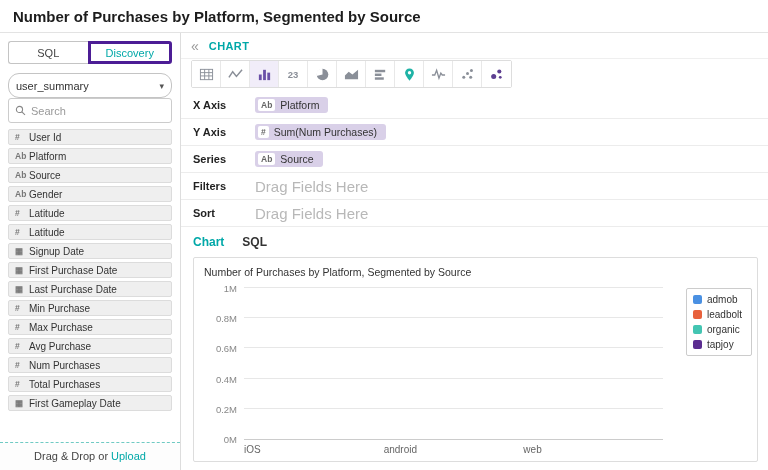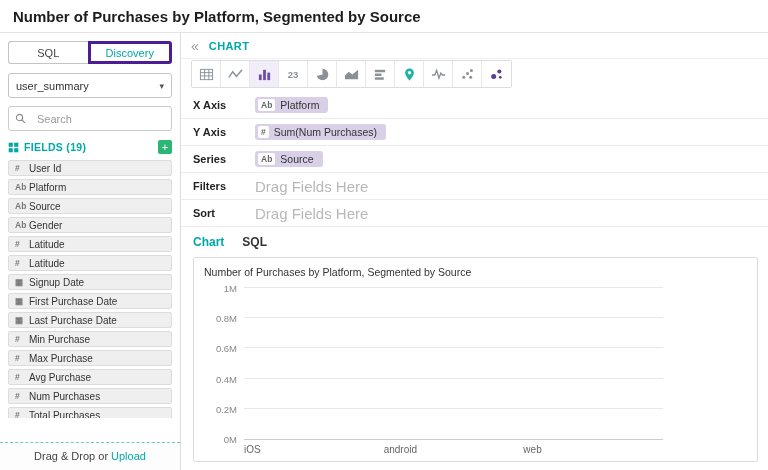--- a/index.html
+++ b/index.html
@@ -7,23 +7,23 @@
   body{font-family:"Liberation Sans",sans-serif;background:#fff;overflow:hidden;color:#333}
   header{height:33px;display:flex;align-items:center;padding:0 13px;border-bottom:1px solid #e3e3e3;background:#fff}
   h1{font-size:15px;font-weight:bold;color:#1d1d1d}
   .app{display:flex;height:437px}
   
   aside{width:181px;border-right:1px solid #ddd;display:flex;flex-direction:column;padding:8px 8px 0;background:#fff}
   .side-tabs{display:flex}
   .side-tabs button{flex:1;height:23px;font-size:11px;background:#fff;border:1px solid #c4c4c4;color:#444;cursor:pointer;font-family:inherit}
   .side-tabs button:first-child{border-radius:3px 0 0 3px;border-right:none}
   .side-tabs button.active{border:3px solid #4c1d95;color:#00a8a8;border-radius:0 3px 3px 0}
-  .dataset{margin-top:9px;height:25px;border:1px solid #c4c4c4;border-radius:3px;display:flex;align-items:center;justify-content:space-between;padding:0 7px;font-size:11px;cursor:pointer;background:#fff}
+  .dataset{margin-top:9px;height:25px;border:1px solid #c4c4c4;border-radius:11px;display:flex;align-items:center;justify-content:space-between;padding:0 7px;font-size:11px;cursor:pointer;background:#fff}
   .caret{color:#555;font-size:9px}
-  .search{margin-top:8px;height:25px;border:1px solid #ccc;border-radius:3px;display:flex;align-items:center;padding:0 6px;gap:11px;background:#fff}
+  .search{height:25px;border:1px solid #ccc;border-radius:3px;display:flex;align-items:center;padding:0 6px;gap:5px;background:#fff}
   .search svg{width:11px;height:11px;flex:none;color:#888}
   .search input{border:none;outline:none;font-size:11px;flex:1;font-family:inherit;color:#333;min-width:0;background:transparent}
   .search input::placeholder{color:#999}
   .fields-head{margin-top:9px;display:flex;align-items:center;gap:5px}
   .fields-head svg{width:11px;height:11px;color:#00a8a8}
   .fields-title{color:#00a8a8;font-size:10.5px;font-weight:bold;letter-spacing:.3px}
   .add{margin-left:auto;width:14px;height:14px;background:#2bb673;color:#fff;border:none;border-radius:2px;font-size:11px;line-height:12px;cursor:pointer;padding:0;font-family:inherit}
   .field-list{margin-top:6px;display:flex;flex-direction:column;gap:3px;flex:1;overflow:hidden}
   .field-chip{flex:none;height:16px;background:#efefef;border:1px solid #dcdcdc;border-radius:2px;display:flex;align-items:center;padding:0 6px;font-size:10px;color:#333;cursor:grab;white-space:nowrap}
   .field-type{font-size:8.5px;font-weight:bold;color:#777;width:14px;flex:none}
@@ -86,32 +86,20 @@
       <span>user_summary</span>
       <span class="caret">▾</span>
     </div>
     <div class="search">
       <svg viewBox="0 0 16 16">
           <circle cx="6.5" cy="6.5" r="4.5" fill="none" stroke="currentColor" stroke-width="1.6"></circle>
           <line x1="10" y1="10" x2="14.5" y2="14.5" stroke="currentColor" stroke-width="1.6"></line>
         </svg>
       <input placeholder="Search" style="">
     </div>
-    <div class="fields-head">
-      <svg viewBox="0 0 16 16">
-          <g fill="currentColor">
-            <rect x="1" y="1" width="6" height="6"></rect>
-            <rect x="9" y="1" width="6" height="6"></rect>
-            <rect x="1" y="9" width="6" height="6"></rect>
-            <rect x="9" y="9" width="6" height="6"></rect>
-          </g>
-        </svg>
-      <span class="fields-title"><span>FIELDS</span> <span>(19)</span></span>
-      <button class="add">+</button>
-    </div>
     <div class="field-list">
         <div class="field-chip">
           <span class="field-type">#</span>
           <span>User Id</span>
         </div>
         <div class="field-chip">
           <span class="field-type">Ab</span>
           <span>Platform</span>
         </div>
         <div class="field-chip">
@@ -323,16 +311,34 @@
                 </div>
               </div>
             </div>
           </div>
         <div class="x-labels" id="xlabs">
             <span>iOS</span>
             <span>android</span>
             <span>web</span>
           </div>
       </div>
+      <div class="legend" id="legend">
+          <div class="leg-row">
+            <span class="leg-sw" style="background: rgb(74, 144, 226);"></span>
+            <span>admob</span>
+          </div>
+          <div class="leg-row">
+            <span class="leg-sw" style="background: rgb(232, 97, 60);"></span>
+            <span>leadbolt</span>
+          </div>
+          <div class="leg-row">
+            <span class="leg-sw" style="background: rgb(67, 197, 178);"></span>
+            <span>organic</span>
+          </div>
+          <div class="leg-row">
+            <span class="leg-sw" style="background: rgb(91, 44, 144);"></span>
+            <span>tapjoy</span>
+          </div>
+        </div>
     </div>
   </main>
 
 </div>
 
 </body></html>

